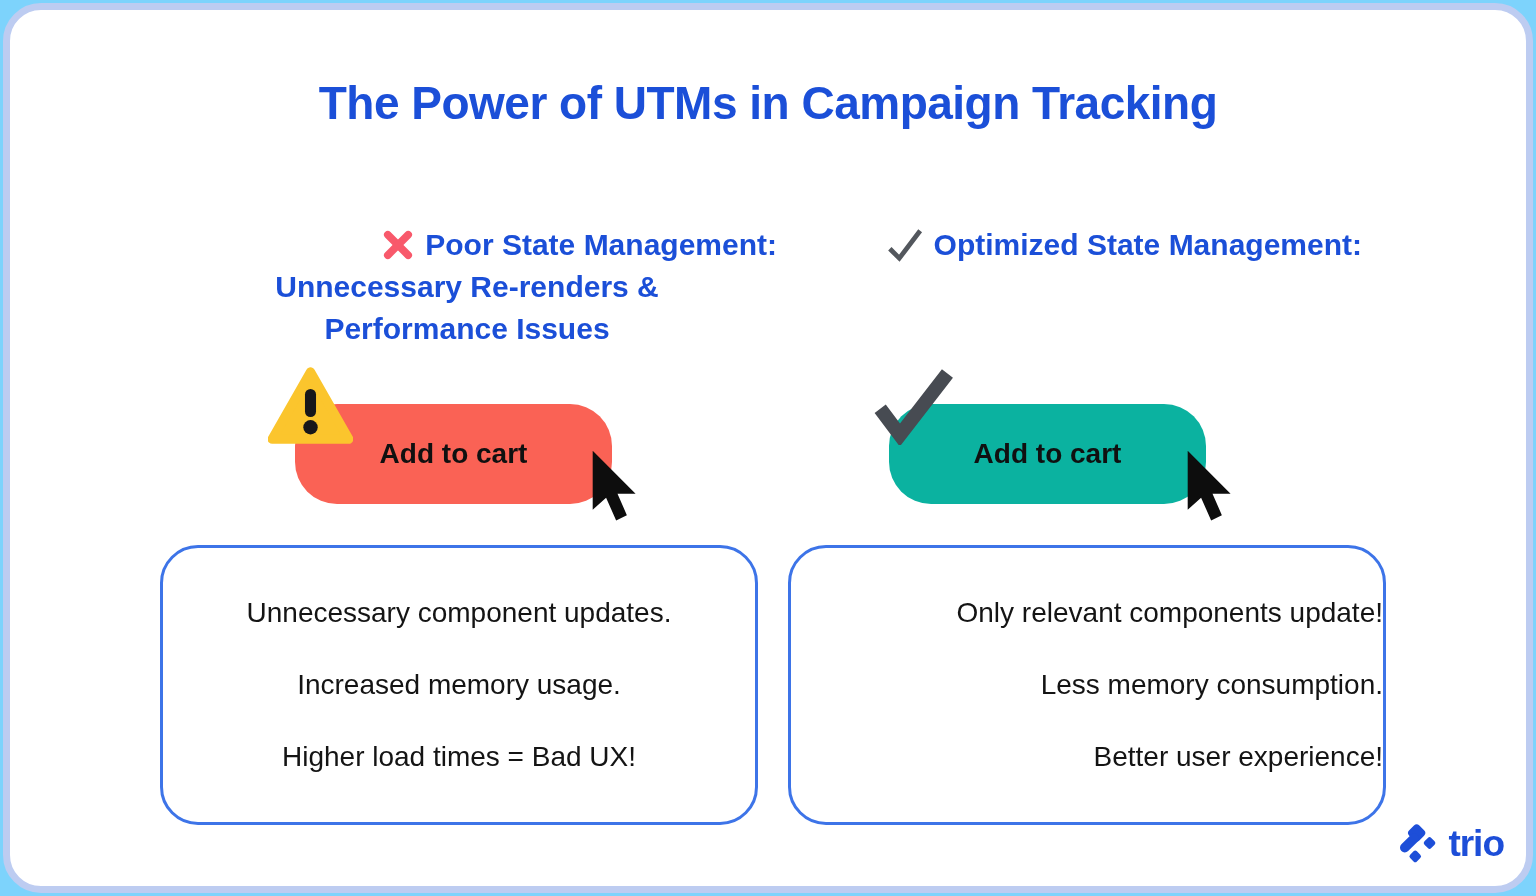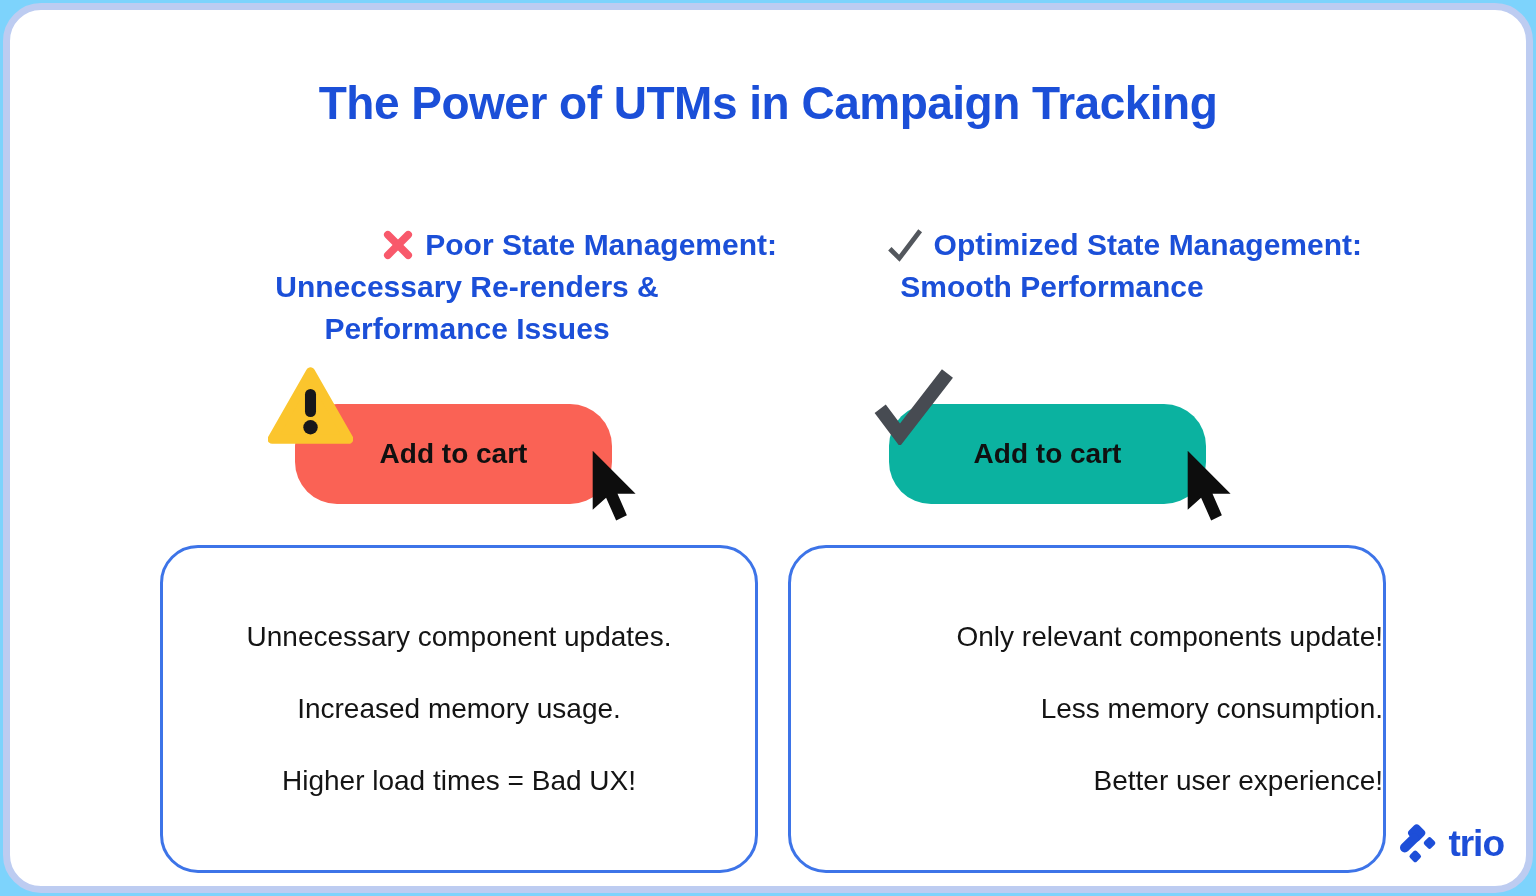--- a/index.html
+++ b/index.html
@@ -33,21 +33,21 @@
   }
   .pill-button.left{left:295px;}
   .pill-button.right{left:889px;}
   .badge{position:absolute;pointer-events:none;}
   .badge.warning{left:268px;top:366px;}
   .badge.bigcheck{left:872px;top:366px;}
   .cursor{position:absolute;pointer-events:none;}
   .cursor.left{left:586px;top:447px;}
   .cursor.right{left:1181px;top:447px;}
   .info-box{
-    position:absolute;top:545px;height:328px;width:598px;
+    position:absolute;top:545px;height:280px;width:598px;
     border:3px solid #3d74e8;border-radius:38px;background:#ffffff;
     box-sizing:border-box;
     display:flex;flex-direction:column;align-items:center;justify-content:center;
     gap:44px;
   }
   .info-box.left{left:160px;}
   .info-box.right{left:788px;align-items:flex-end;}
   .info-line{
     font-size:28px;color:#141414;text-align:center;line-height:28px;
   }
@@ -108,21 +108,20 @@
 
   <div class="heading right">
     <div class="heading-line1">
       <span class="heading-icon">
         <svg width="38" height="36" viewBox="0 0 40 38">
           <polyline points="4,23 14,33 36,4" fill="none" stroke="#53575d" stroke-width="5"></polyline>
         </svg>
       </span>
       <span>Optimized State Management:</span>
     </div>
-    <div>Smooth Performance</div>
   </div>
 
   <button class="pill-button right" style="background-color: rgb(11, 178, 160);">
     <span>Add to cart</span>
   </button>
 
   <span class="badge bigcheck">
     <svg width="82" height="79" viewBox="0 0 100 96">
       <polyline points="10,52 34,84 92,9" fill="none" stroke="#474b52" stroke-width="17" stroke-linejoin="miter"></polyline>
     </svg>

